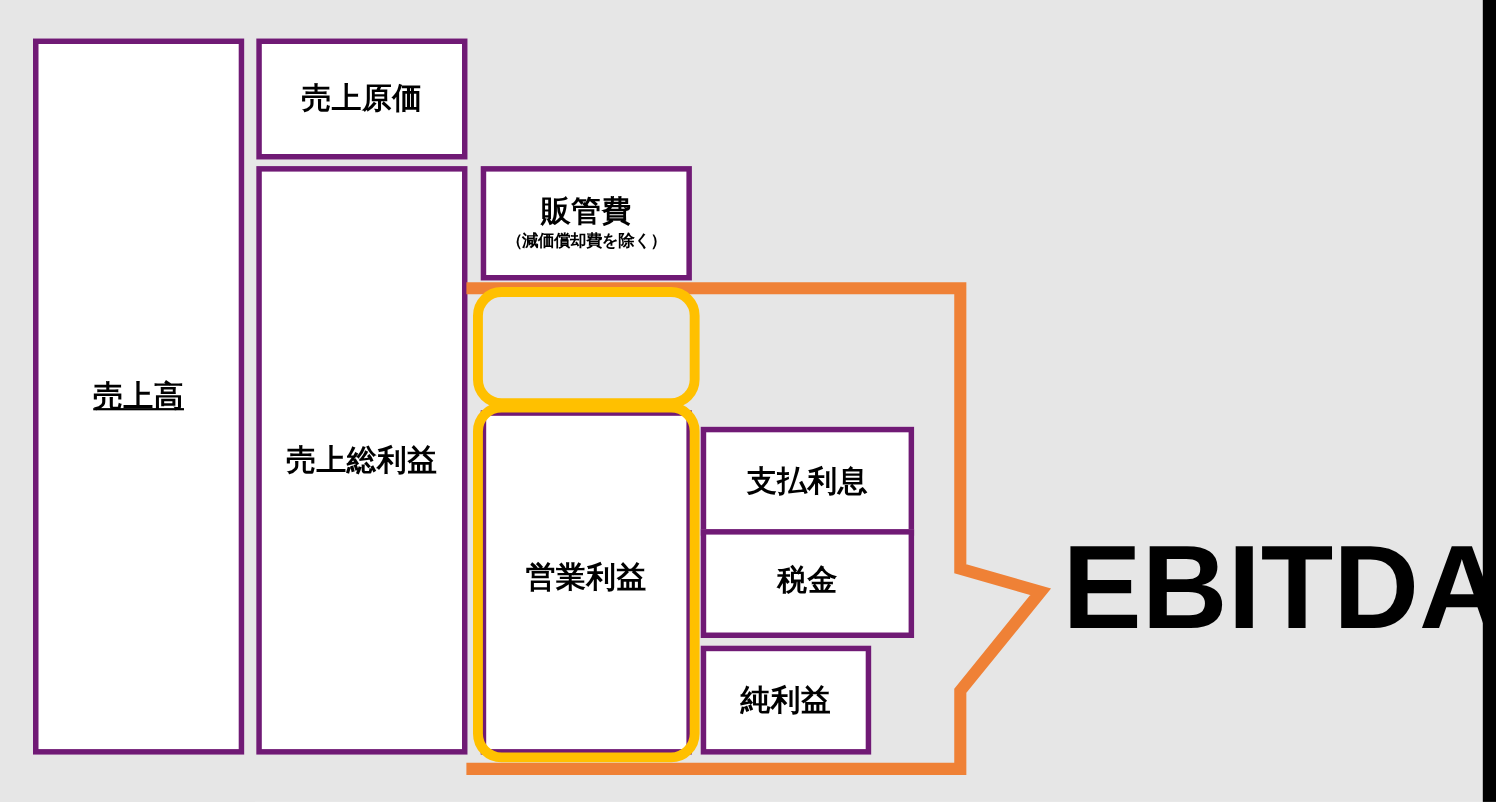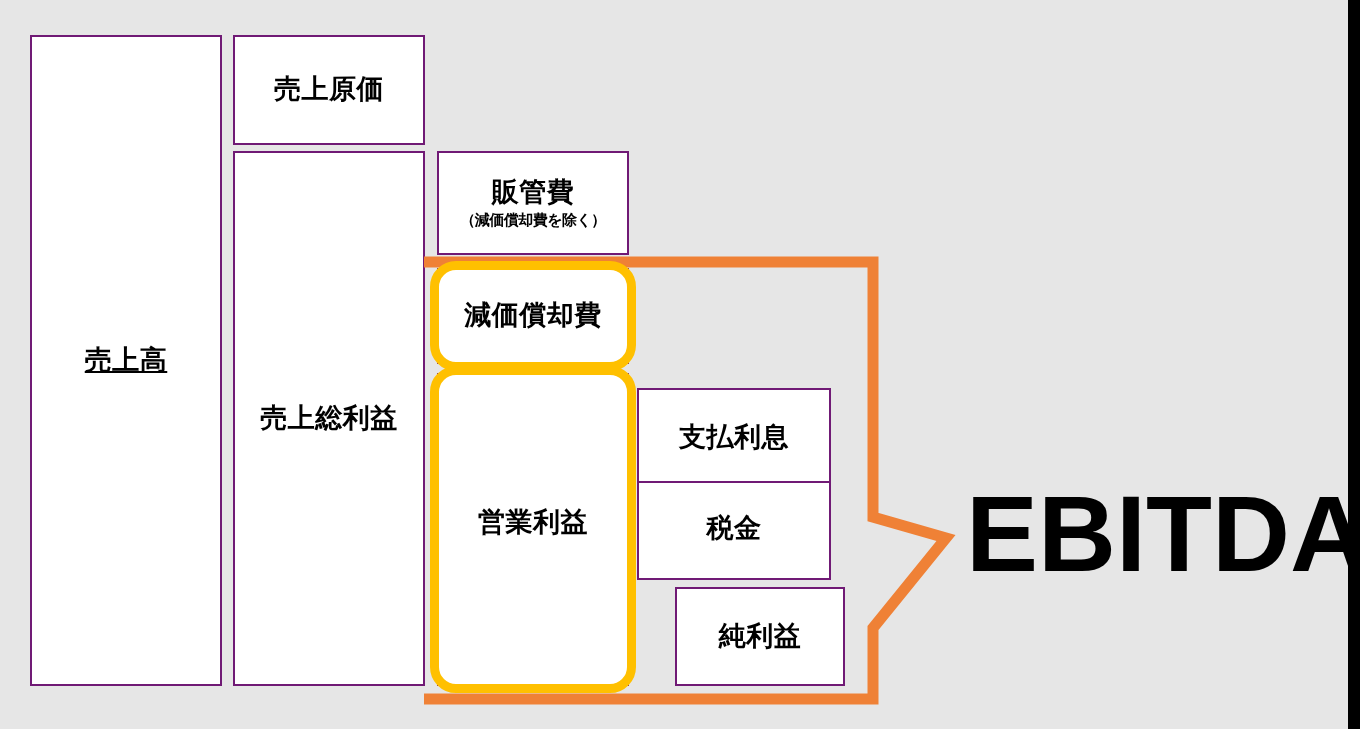--- a/index.html
+++ b/index.html
@@ -22,21 +22,21 @@
     top: 0;
     right: 0;
     width: 12px;
     height: 729px;
     background: #000000;
   }
   
   .pl-box {
     position: absolute;
     background: #ffffff;
-    border: 2px solid #701a75;
+    border: 5px solid #701a75;
     box-sizing: border-box;
     display: flex;
     flex-direction: column;
     align-items: center;
     justify-content: center;
     color: #000000;
     text-align: center;
   }
   .pl-box .label-main {
     font-size: 27px;
@@ -98,37 +98,34 @@
 
   <div class="pl-box" style="left:437px; top:151px; width:192px; height:104px;">
     <span class="label-main">販管費</span>
     <span class="label-sub">（減価償却費を除く）</span>
   </div>
 
   <div class="pl-box" style="left:233px; top:151px; width:192px; height:535px;">
     <span class="label-main">売上総利益</span>
   </div>
 
-  <div class="pl-box" style="left:437px; top:268px; width:192px; height:96px;">
-    <span class="label-main">減価償却費</span>
-  </div>
 
   <div class="pl-box align-upper" style="left:437px; top:373px; width:192px; height:313px; padding-top:132px;">
     <span class="label-main">営業利益</span>
   </div>
 
   <div class="pl-box" style="left:637px; top:374px; width:194px; height:99px;margin-top:14px;">
     <span class="label-main">支払利息</span>
   </div>
 
   <div class="pl-box" style="left:637px; top:481px; width:194px; height:99px;font-family:Liberation Mono, monospace;">
     <span class="label-main">税金</span>
   </div>
 
-  <div class="pl-box" style="left:675px; top:587px; width:170px; height:99px;">
+  <div class="pl-box" style="left:637px; top:587px; width:155px; height:99px;">
     <span class="label-main">純利益</span>
   </div>
 
   <svg class="bracket-svg" viewBox="0 0 1360 729">
     <polyline points="424,262 873,262 873,517 946,538 873,628 873,699 424,699" fill="none" stroke="#ef8136" stroke-width="11" stroke-linejoin="miter" stroke-linecap="butt"></polyline>
   </svg>
 
   <div class="hl-ring" style="left:430px; top:261px; width:206px; height:110px;"></div>
 
   <div class="hl-ring" style="left:430px; top:366px; width:206px; height:327px;"></div>

